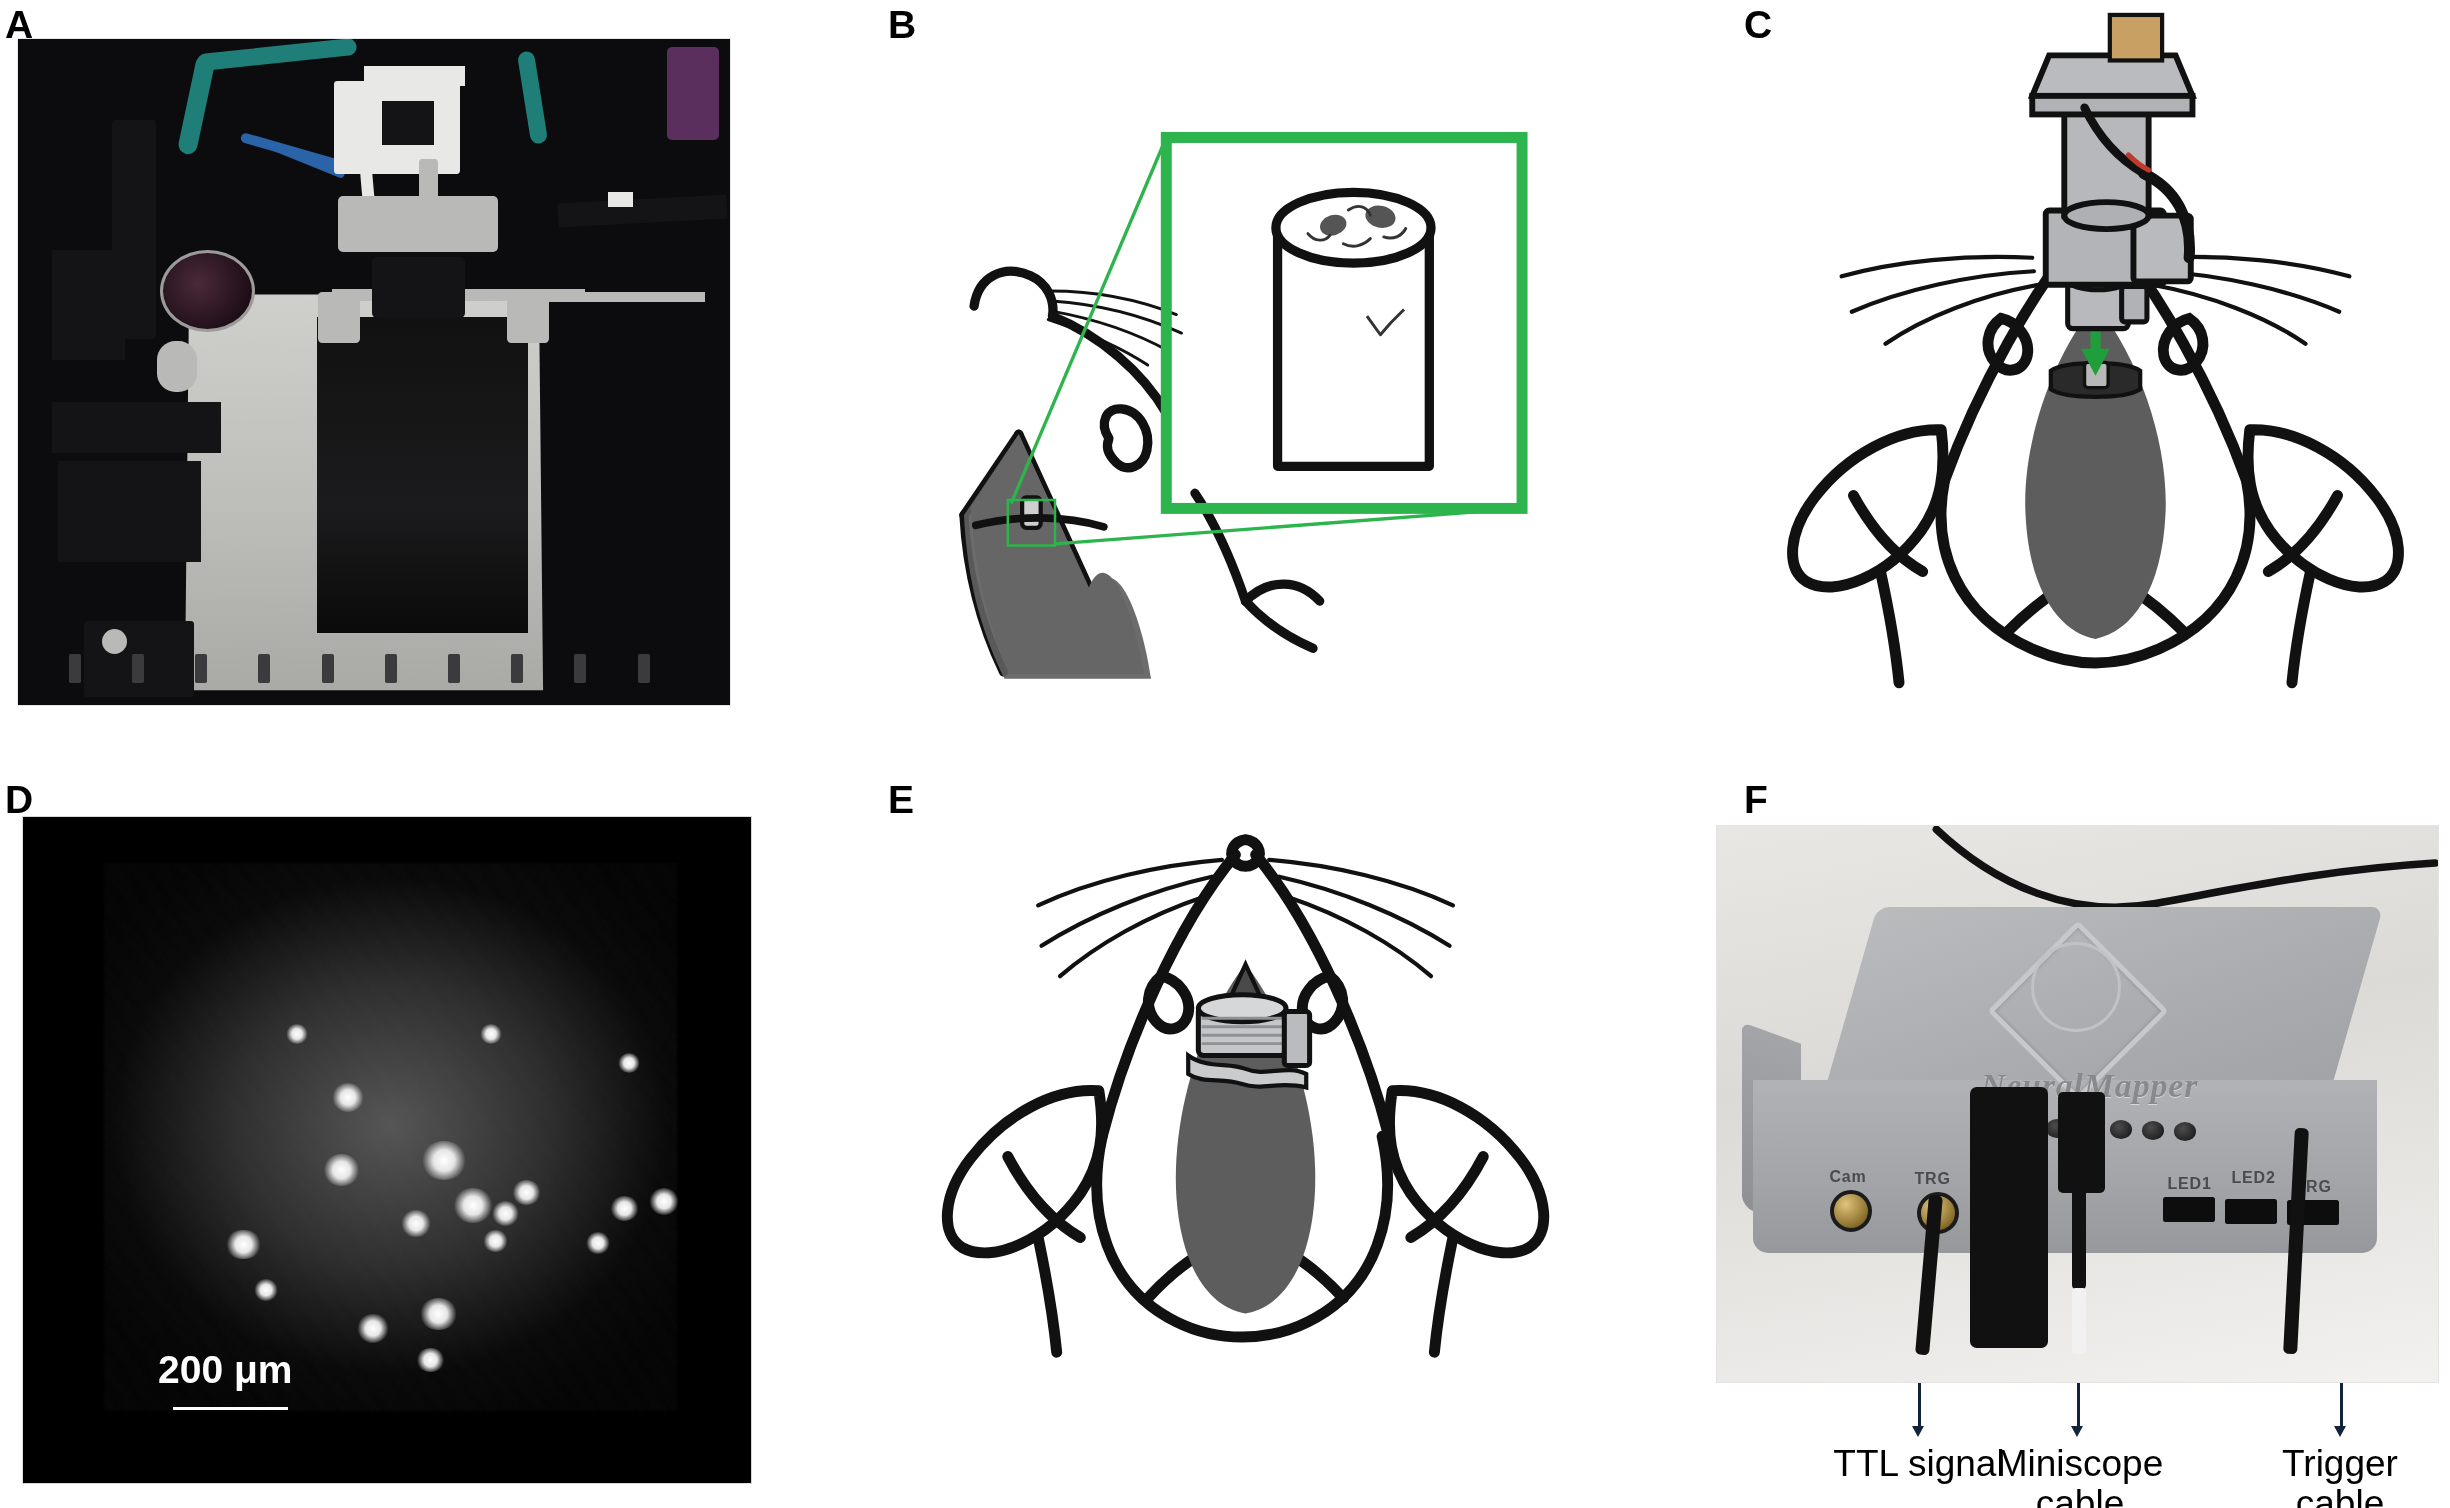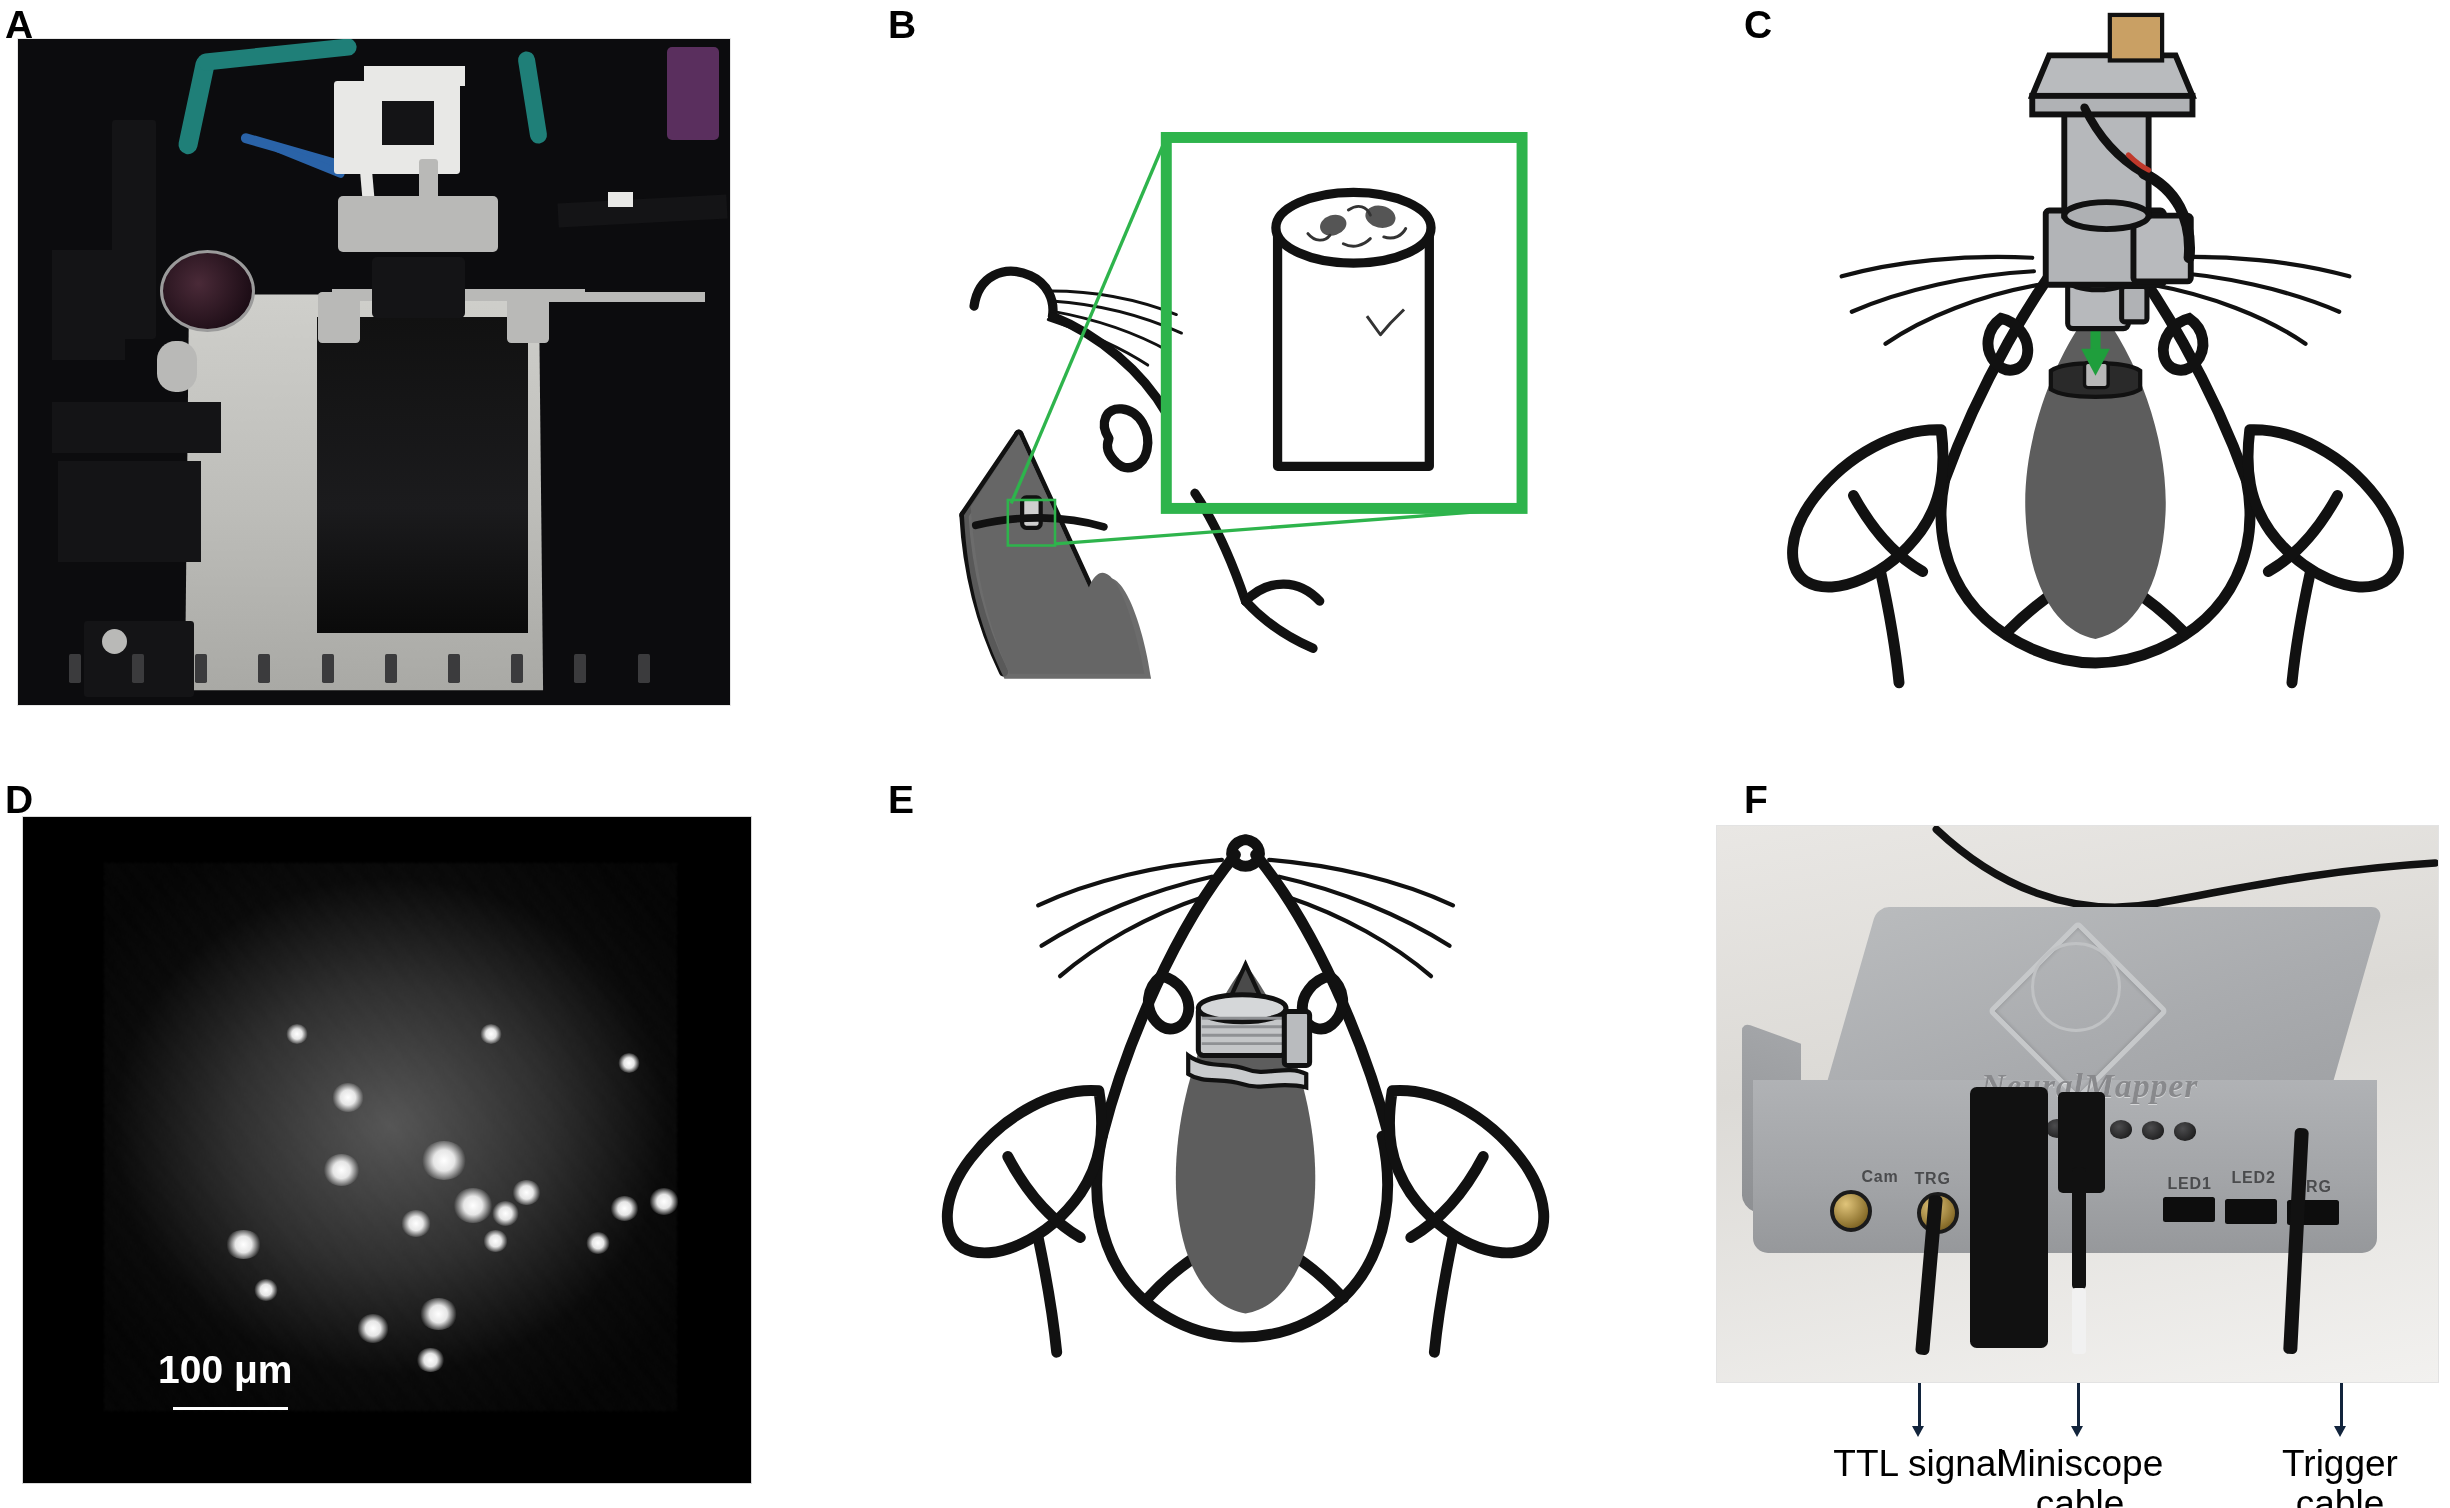--- a/index.html
+++ b/index.html
@@ -381,21 +381,21 @@
   <div class="cell" style="left:563px;top:415px;width:23.6px;height:22px;"></div>
   <div class="cell" style="left:202px;top:413px;width:37px;height:29px;"></div>
   <div class="cell" style="left:231px;top:462px;width:23.6px;height:22px;"></div>
   <div class="cell" style="left:334px;top:497px;width:32px;height:29px;"></div>
   <div class="cell" style="left:396px;top:481px;width:39px;height:32px;"></div>
   <div class="cell" style="left:393px;top:531px;width:29px;height:23.6px;"></div>
   <div class="cell" style="left:595px;top:236px;width:22px;height:20px;"></div>
   <div class="cell" style="left:263px;top:207px;width:22px;height:20px;"></div>
   <div class="cell" style="left:457px;top:207px;width:22px;height:20px;"></div>
 
-  <span class="scalebar-text" style="left:135px;top:531px;">100 μm</span>
+  <span class="scalebar-text" style="left:135px;top:531px;">200 μm</span>
   <div class="scalebar-line" style="left:150px;top:590px;width:115px;"></div>
 </div>
 
 <div class="panel-label" style="left:888px;top:780px;">E</div>
 
 <div class="panel" id="panelE-drawing">
   <svg width="717" height="666" viewBox="0 0 850 790">
 
     <g fill="none" stroke="#111" stroke-width="13" stroke-linecap="round" stroke-linejoin="round">
 
@@ -477,21 +477,21 @@
 
     <div class="f-brand">NeuralMapper</div>
 
     <div class="f-led" style="left:278px;top:211px;"></div>
     <div class="f-led" style="left:310px;top:212px;"></div>
     <div class="f-led" style="left:342px;top:212px;"></div>
     <div class="f-led" style="left:374px;top:213px;"></div>
     <div class="f-led" style="left:406px;top:214px;"></div>
     <div class="f-led" style="left:438px;top:215px;"></div>
 
-    <div class="f-portlabel" style="left:94px;top:261px;margin-left:32px;">Cam</div>
+    <div class="f-portlabel" style="left:94px;top:261px;">Cam</div>
     <div class="f-portlabel" style="left:179px;top:263px;">TRG</div>
     <div class="f-portlabel" style="left:432px;top:268px;">LED1</div>
     <div class="f-portlabel" style="left:496px;top:262px;">LED2</div>
     <div class="f-portlabel" style="left:560px;top:271px;">TRG</div>
 
     <div class="f-jack" style="left:94px;top:283px;"></div>
     <div class="f-jack" style="left:181px;top:285px;"></div>
 
     <div class="f-header" style="left:427px;top:290px;width:52px;"></div>
     <div class="f-header" style="left:489px;top:292px;width:52px;"></div>

